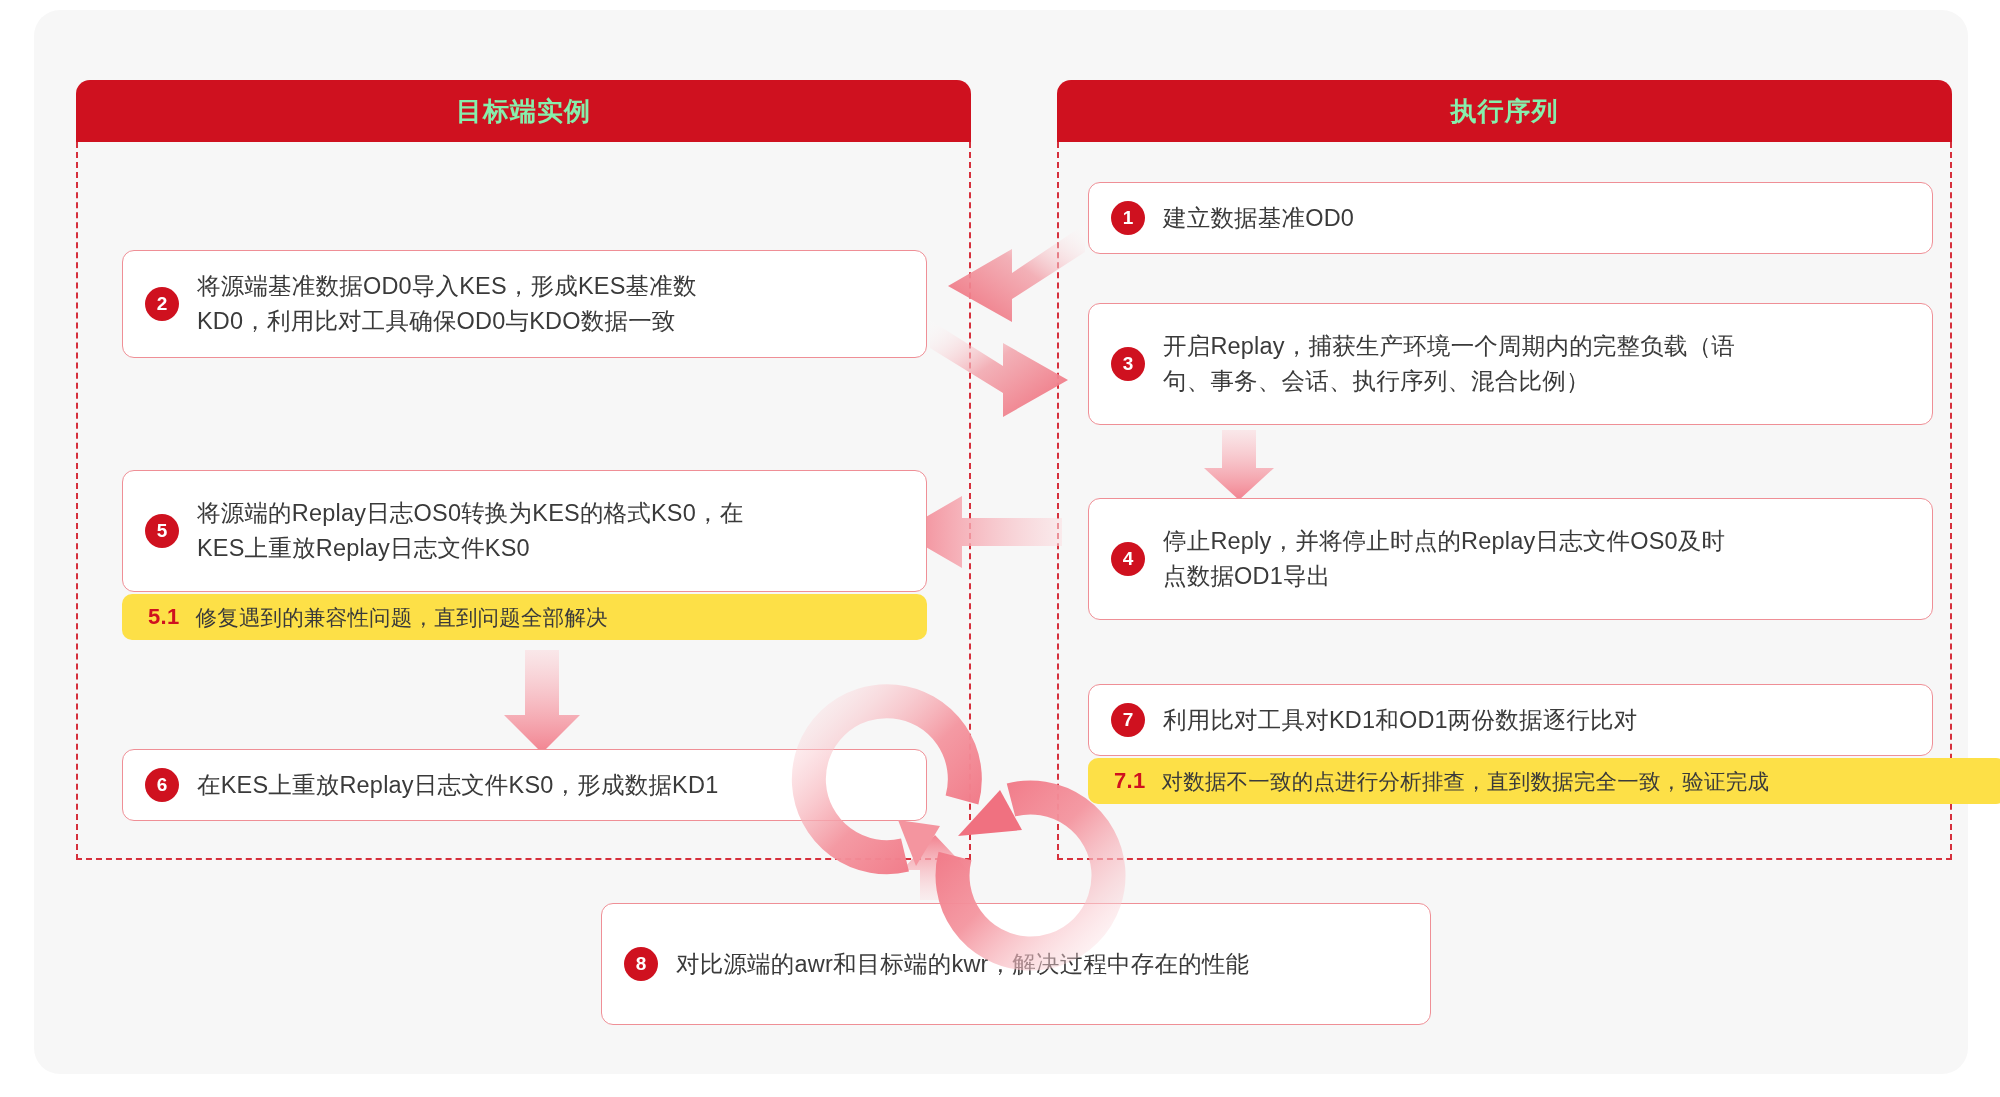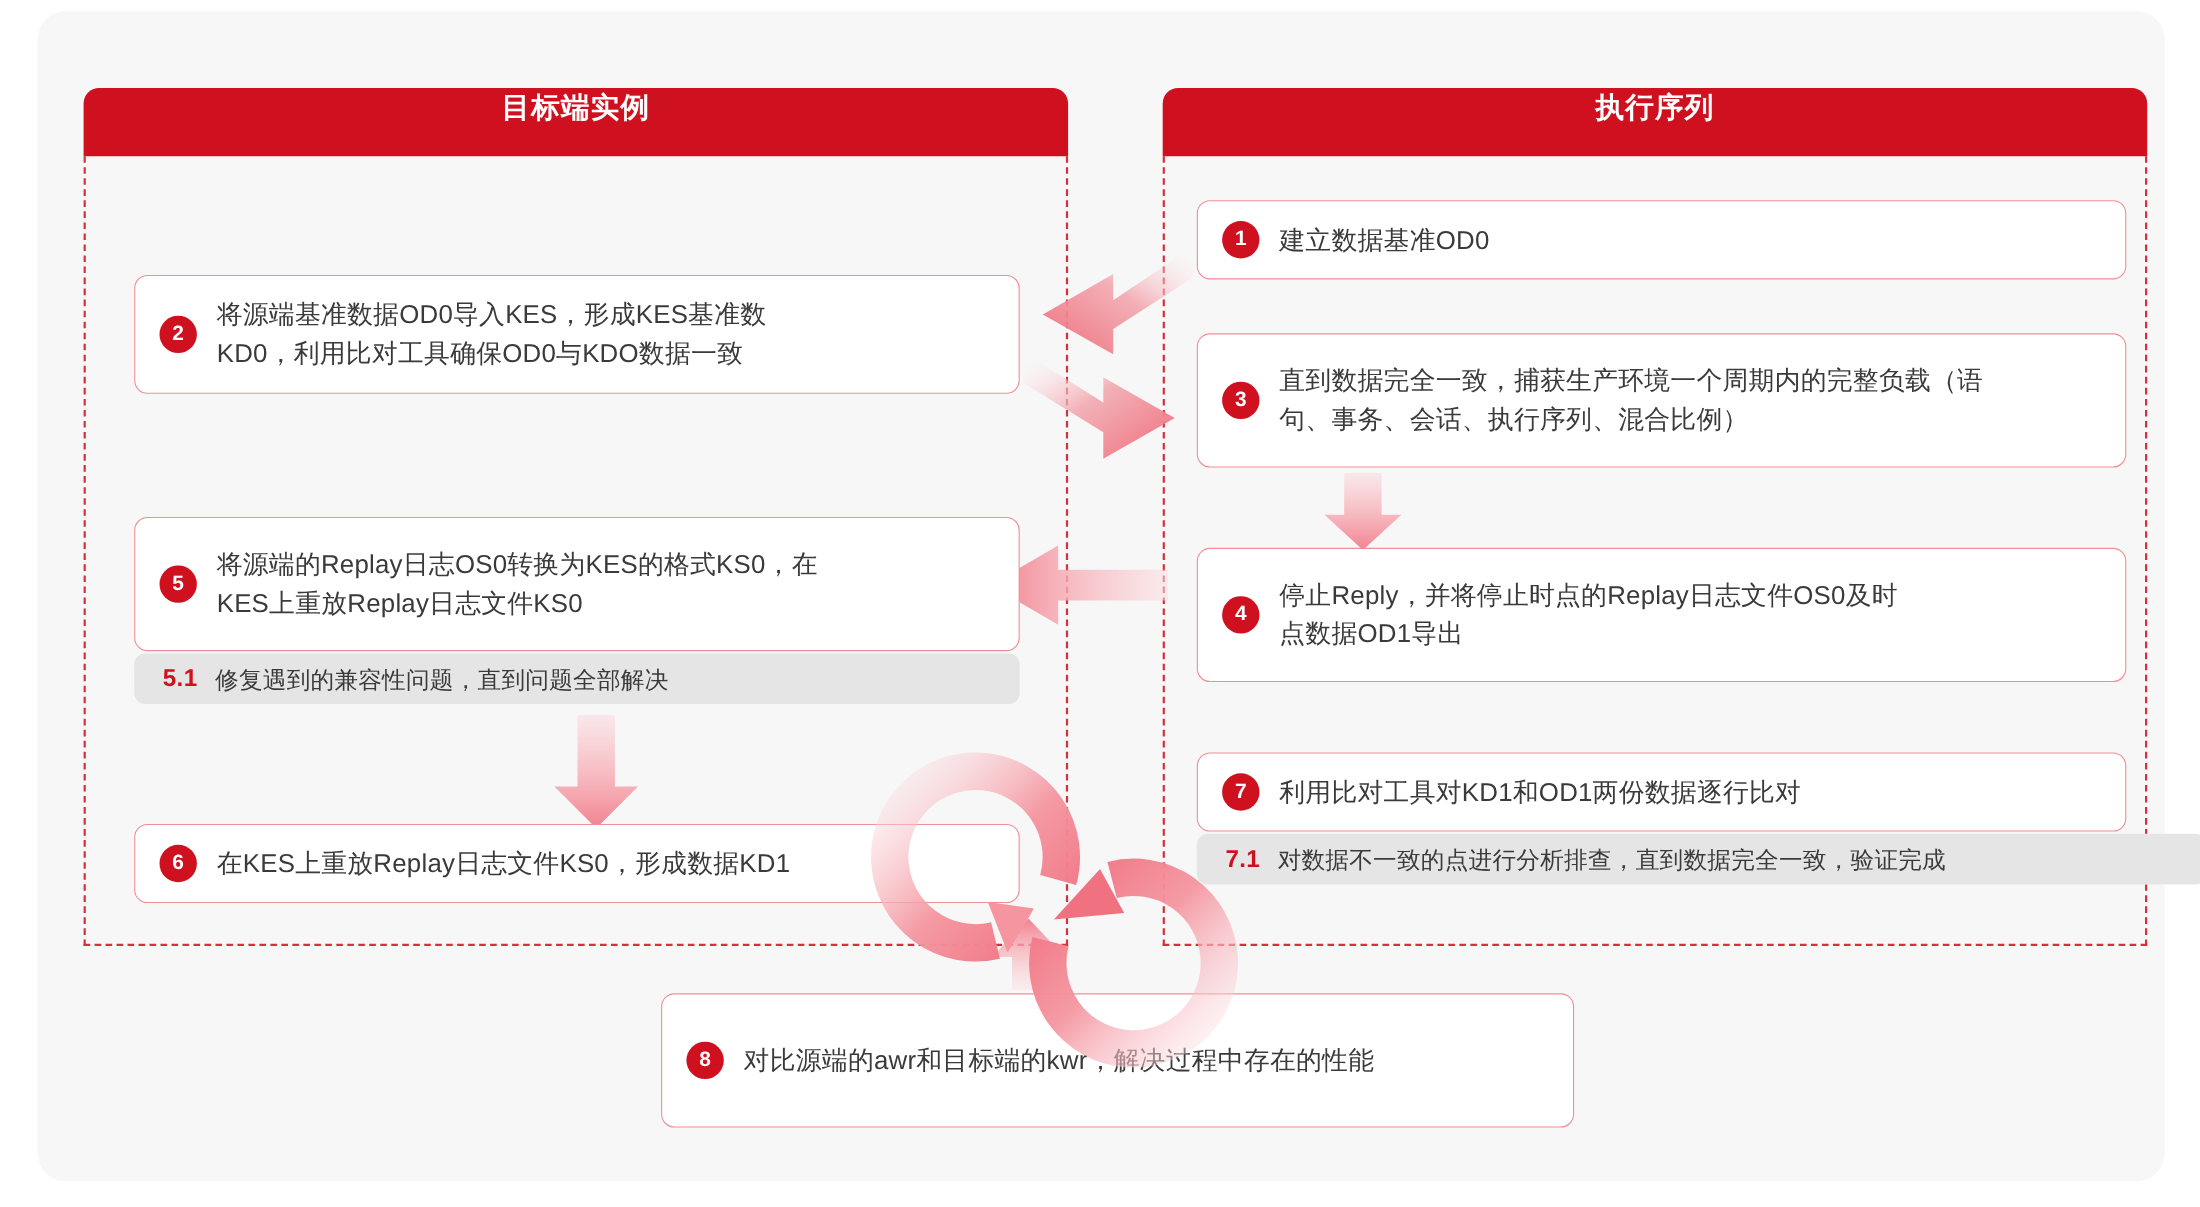--- a/index.html
+++ b/index.html
@@ -31,24 +31,25 @@
   }
   .col-left  { left: 76px;  width: 895px; }
   .col-right { left: 1057px; width: 895px; }
 
   .col-header {
     position: relative;
     height: 62px;
     background: #cf111f;
     border-top-left-radius: 14px;
     border-top-right-radius: 14px;
-    color: #ffffff;
+    color: #86efac;
     font-size: 26px;
     font-weight: 700;
     display: flex;
+    align-items: center;
     justify-content: center;
     letter-spacing: 1px;
     z-index: 3;
   }
   .col-body {
     position: relative;
     height: 718px;
     border: 2px dashed #d6303c;
     border-top: none;
     background: transparent;
@@ -81,21 +82,21 @@
   .card-text {
     font-size: 23.5px;
     line-height: 1.48;
     color: #3a3a3a;
     letter-spacing: 0.2px;
   }
 
   
   .substep {
     position: absolute;
-    background: #e5e5e5;
+    background: #fde047;
     border-radius: 10px;
     display: flex;
     align-items: center;
     padding: 0 26px;
     height: 46px;
     z-index: 5;
   }
   .substep-num {
     color: #cf111f;
     font-size: 22px;
@@ -236,21 +237,21 @@
     <div class="badge">2</div>
     <div class="card-text">
       <div>将源端基准数据OD0导入KES，形成KES基准数</div>
       <div>KD0，利用比对工具确保OD0与KDO数据一致</div>
     </div>
   </div>
 
   <div class="card" style="left:1088px; top:303px; width:845px; height:122px;">
     <div class="badge">3</div>
     <div class="card-text">
-      <div>直到数据完全一致，捕获生产环境一个周期内的完整负载（语</div>
+      <div>开启Replay，捕获生产环境一个周期内的完整负载（语</div>
       <div>句、事务、会话、执行序列、混合比例）</div>
     </div>
   </div>
 
   <div class="card" style="left:1088px; top:498px; width:845px; height:122px;">
     <div class="badge">4</div>
     <div class="card-text">
       <div>停止Reply，并将停止时点的Replay日志文件OS0及时</div>
       <div>点数据OD1导出</div>
     </div>

